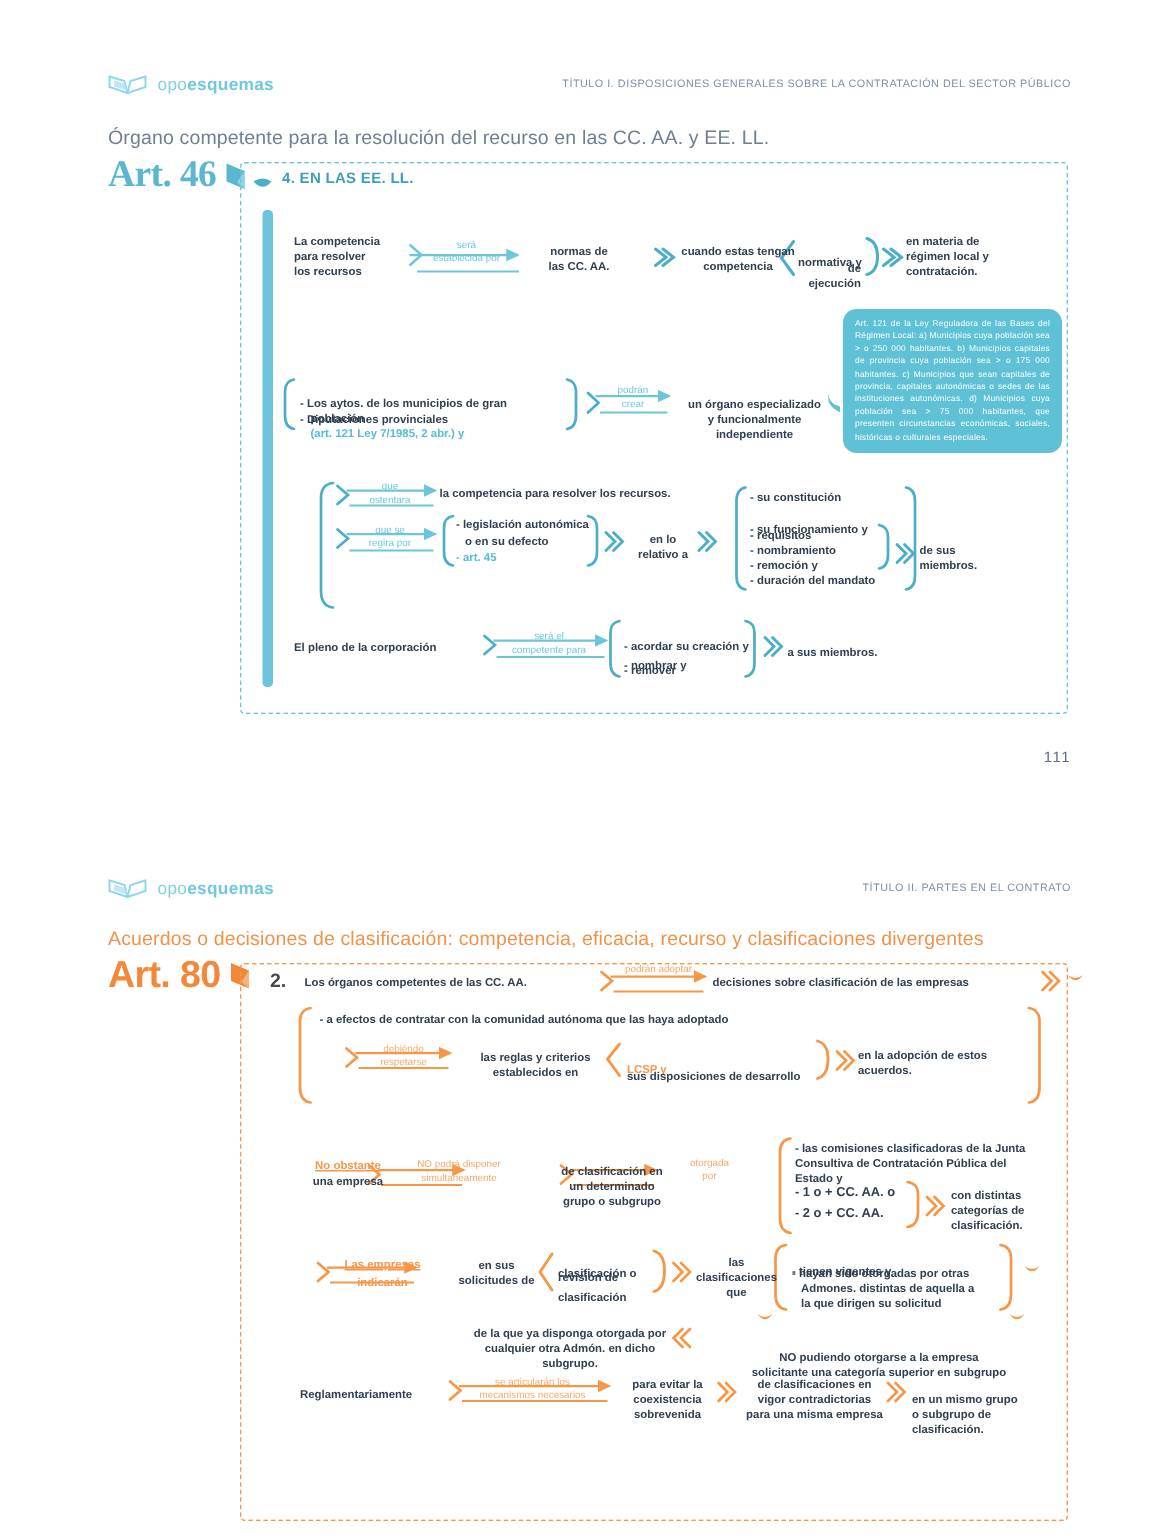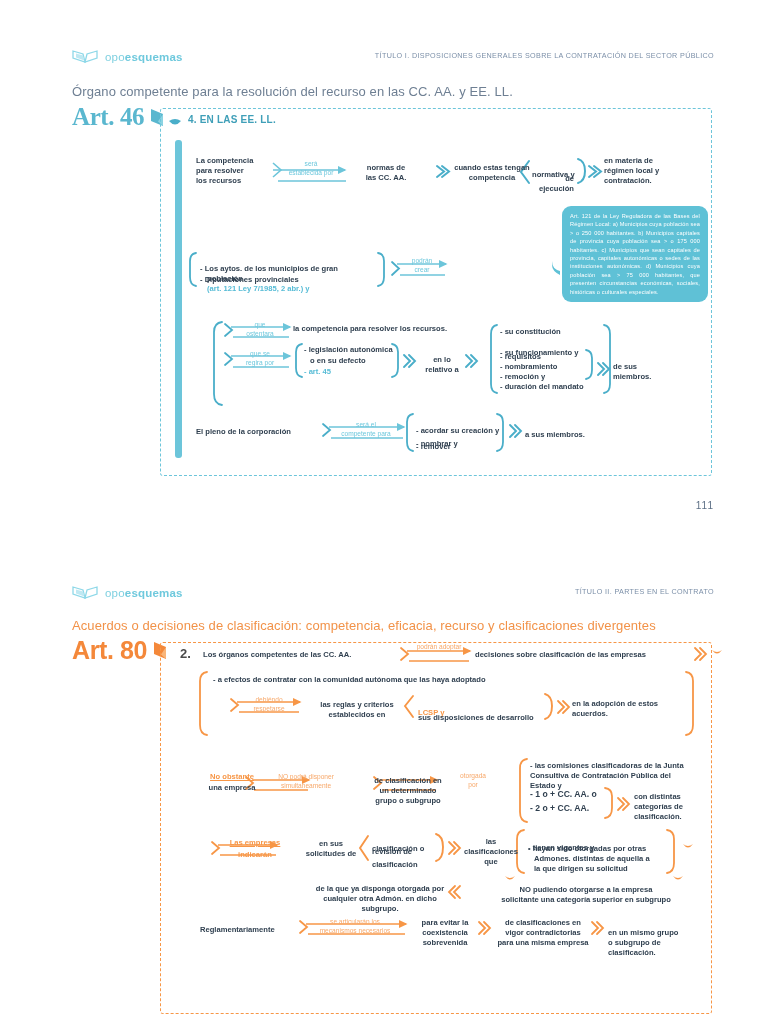--- a/index.html
+++ b/index.html
@@ -260,20 +260,25 @@
   <div class="t l" style="left:200px; top:254px; width:180px;">
     <span>- Los aytos. de los municipios de gran</span>
   </div>
   <div class="t l" style="left:207px; top:264px; width:180px;">
     <span>población</span>
     <span class="cy">(art. 121 Ley 7/1985, 2 abr.) y</span>
   </div>
   <div class="t l" style="left:200px; top:275px; width:180px;">- Diputaciones provinciales</div>
   <div class="arrlbl arrlbl-blue" style="left:396px; top:257px; width:52px;">podrán
 crear</div>
+  <div class="t c" style="left:450px; top:255px; width:106px;">
+    <span>un órgano especializado
+y funcionalmente
+independiente</span>
+  </div>
 
   <div class="arrlbl arrlbl-blue" style="left:230px; top:321px; width:60px;">que
 ostentara</div>
   <div class="t l" style="left:293px; top:324px; width:200px;">la competencia para resolver los recursos.</div>
   <div class="arrlbl arrlbl-blue" style="left:230px; top:350px; width:60px;">que se
 regira por</div>
   <div class="t l" style="left:304px; top:345px; width:90px;">- legislación autonómica</div>
   <div class="t l" style="left:310px; top:356px; width:90px;">o en su defecto</div>
   <div class="t l cy" style="left:304px; top:367px; width:90px;">- art. 45</div>
   <div class="t c" style="left:417px; top:355px; width:50px;">en lo
@@ -439,21 +444,21 @@
 que</div>
   <div class="t l" style="left:528px; top:261px; width:144px;">
     <span>- tienen vigentes y</span>
   </div>
   <div class="t l" style="left:528px; top:272px; width:144px;">- hayan sido otorgadas por otras</div>
   <div class="t l" style="left:534px; top:282px; width:140px;">Admones. distintas de aquella a</div>
   <div class="t l" style="left:534px; top:292px; width:140px;">la que dirigen su solicitud</div>
 
   <div class="t c" style="left:305px; top:312px; width:150px;">de la que ya disponga otorgada por
 cualquier otra Admón. en dicho subgrupo.</div>
-  <div class="t c" style="left:462px; top:313px; width:248px;text-align:center;">NO pudiendo otorgarse a la empresa
+  <div class="t c" style="left:462px; top:328px; width:248px;text-align:center;">NO pudiendo otorgarse a la empresa
 solicitante una categoría superior en subgrupo</div>
 
   <div class="t l" style="left:200px; top:353px; width:100px;">Reglamentariamente</div>
   <div class="arrlbl arrlbl-orange" style="left:305px; top:346px; width:100px;">se articularán los
 mecanismos necesarios</div>
   <div class="t c" style="left:412px; top:346px; width:66px;">para evitar la
 coexistencia
 sobrevenida</div>
   <div class="t c" style="left:492px; top:346px; width:102px;">de clasificaciones en
 vigor contradictorias

